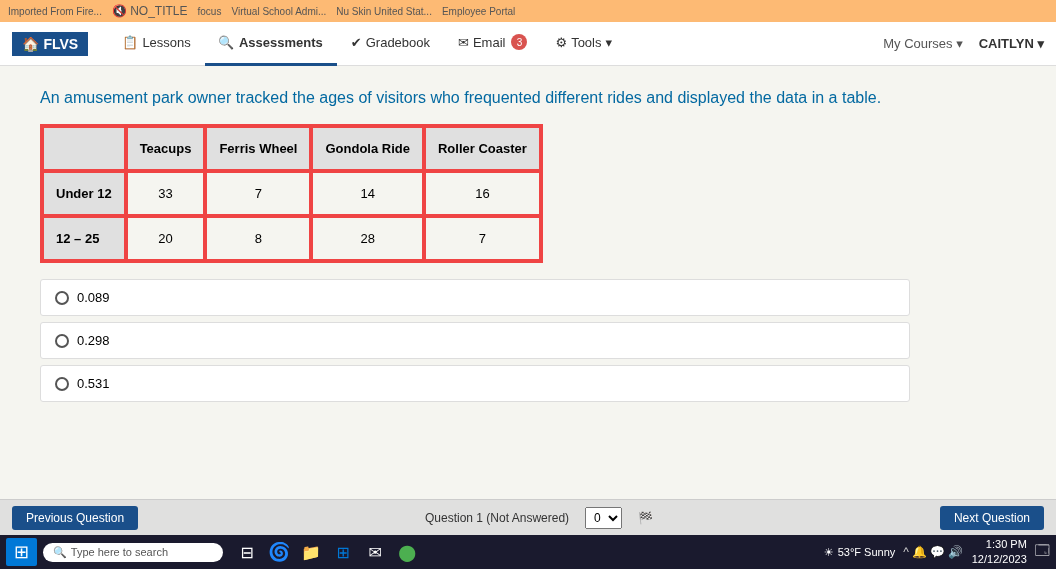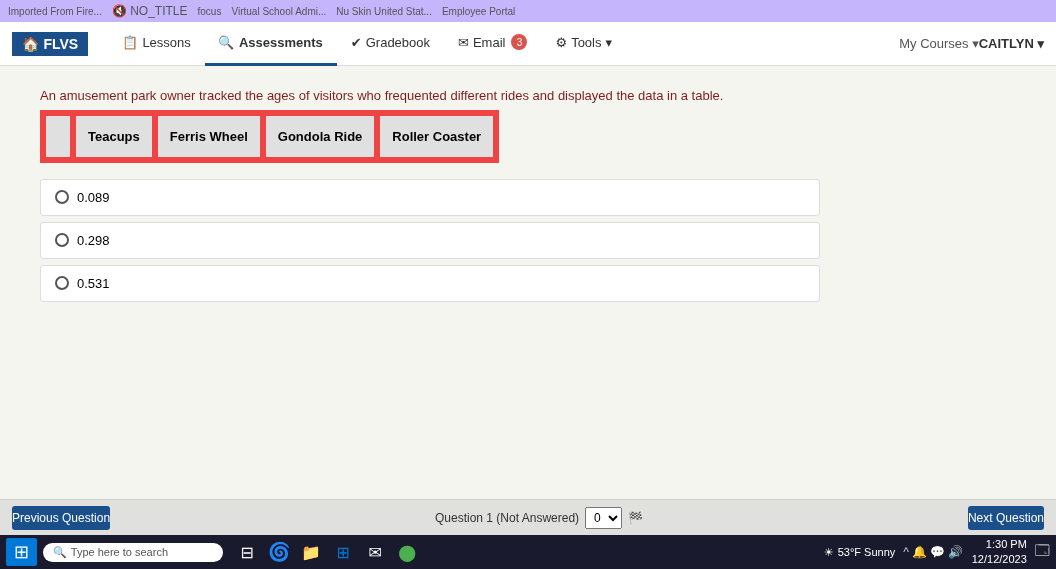--- a/index.html
+++ b/index.html
@@ -1,20 +1,20 @@
 <!DOCTYPE html>
 <html><head>
   <meta charset="utf-8">
   <style>
     * { margin: 0; padding: 0; box-sizing: border-box; }
     body { font-family: Arial, sans-serif; font-size: 13px; background: #4a7fb5; width: 1056px; height: 569px; overflow: hidden; }
 
     
     .browser-bar {
-      background: #c4b5fd;
+      background: #fdba74;
       height: 22px;
       display: flex;
       align-items: center;
       padding: 0 8px;
       font-size: 11px;
       color: #333;
       gap: 10px;
     }
 
     
@@ -59,49 +59,50 @@
       display: inline-flex;
       align-items: center;
       justify-content: center;
       font-size: 10px;
       margin-left: 2px;
     }
     .nav-right {
       margin-left: auto;
       display: flex;
       align-items: center;
+      gap: 16px;
       font-size: 13px;
       color: #555;
     }
     .nav-right .my-courses { cursor: pointer; }
     .nav-right .caitlyn { cursor: pointer; font-weight: bold; color: #333; text-align: center; }
 
     
     .main-content {
       background: #f5f5f0;
       padding: 20px 40px;
       height: calc(569px - 22px - 44px - 36px - 34px);
       overflow-y: auto;
     }
 
     .question-text {
-      font-size: 13px;
-      color: #7f1d1d;
-      margin-bottom: 4px;
+      font-size: 16px;
+      color: #0369a1;
+      margin-bottom: 14px;
       line-height: 1.5;
     }
 
     
     .data-table {
       border-collapse: collapse;
       margin-bottom: 16px;
       font-size: 13px;
     }
     .data-table th, .data-table td {
-      border: 6px solid #ef4444;
+      border: 4px solid #ef4444;
       padding: 13px 12px;
       text-align: center;
     }
     .data-table th {
       background: #e0e0e0;
       font-weight: bold;
     }
     .data-table td.row-header {
       font-weight: bold;
       background: #e0e0e0;
@@ -120,21 +121,21 @@
       background: #fff;
       border: 1px solid #ddd;
       border-radius: 3px;
       padding: 10px 14px;
       margin-bottom: 6px;
       display: flex;
       align-items: center;
       gap: 8px;
       font-size: 13px;
       cursor: pointer;
-      width: 780px;
+      width: 870px;
     }
     .radio-circle {
       width: 14px;
       height: 14px;
       border: 2px solid #555;
       border-radius: 50%;
       flex-shrink: 0;
     }
 
     
@@ -144,30 +145,30 @@
       display: flex;
       align-items: center;
       padding: 0 12px;
       border-top: 1px solid #ccc;
       gap: 8px;
     }
     .prev-btn, .next-btn {
       background: #1a4f8a;
       color: #fff;
       border: none;
-      padding: 5px 0;
+      padding: 5px 14px;
       border-radius: 3px;
       font-size: 12px;
       cursor: pointer;
     }
     .question-status {
       margin: 6px auto;
       display: flex;
       align-items: center;
-      gap: 6px;
+      gap: 16px;
       font-size: 12px;
       color: #333;
     }
     .status-select {
       font-size: 12px;
       padding: 2px 4px;
     }
 
     
     .taskbar {
@@ -295,20 +296,34 @@
     <thead>
       <tr>
         <th></th>
         <th>Teacups</th>
         <th>Ferris Wheel</th>
         <th>Gondola Ride</th>
         <th>Roller Coaster</th>
       </tr>
     </thead>
     <tbody>
+      <tr>
+        <td class="row-header">Under 12</td>
+        <td>33</td>
+        <td>7</td>
+        <td>14</td>
+        <td>16</td>
+      </tr>
+      <tr>
+        <td class="row-header">12 – 25</td>
+        <td>20</td>
+        <td>8</td>
+        <td>28</td>
+        <td>7</td>
+      </tr>
     </tbody>
   </table>
 
 
   <div class="answer-option">
     <div class="radio-circle"></div>
     <span>0.089</span>
   </div>
 
 

